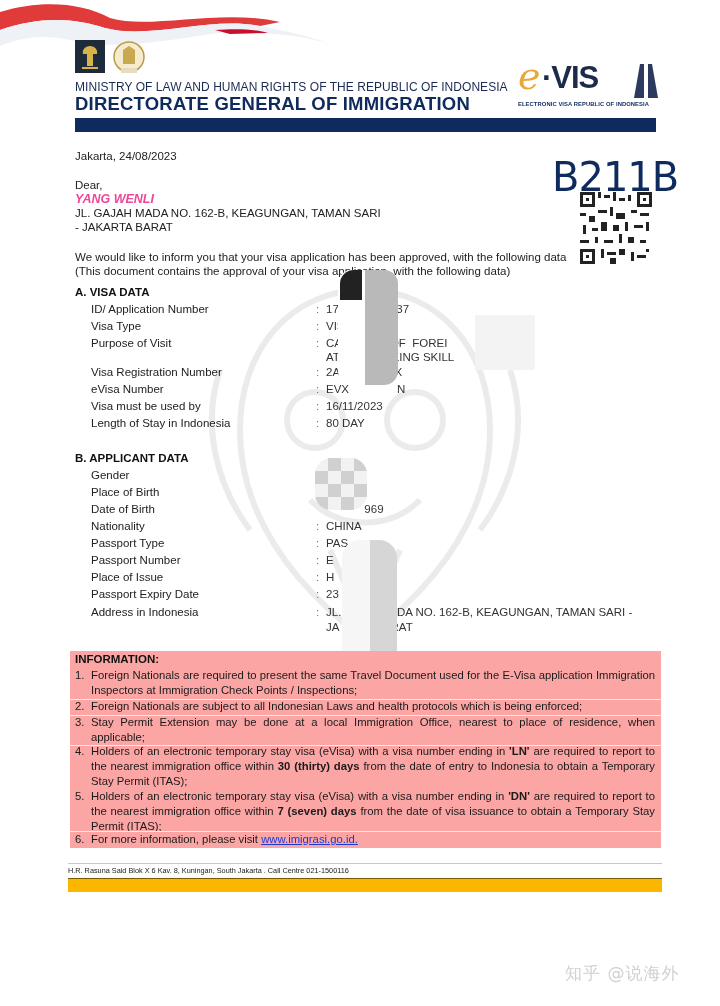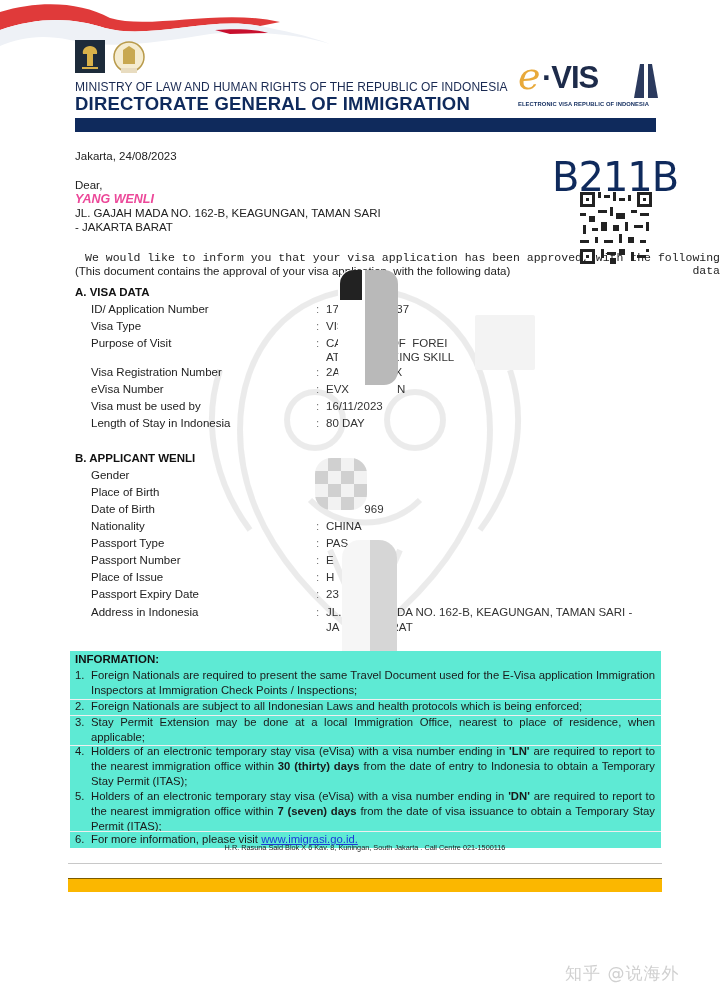--- a/index.html
+++ b/index.html
@@ -21,47 +21,47 @@
 
   .visa-code { position: absolute; left: 552px; top: 146px; font-size: 40px; color: #0f2a5c; letter-spacing: -1px; font-family: "DejaVu Sans", sans-serif; margin-top: 8px; }
   .qr { position: absolute; left: 580px; top: 192px; width: 72px; height: 72px; }
 
   .letter { position: absolute; left: 75px; font-size: 11.5px; color: #222; text-align: right; }
   .date-line { top: 150px; }
   .dear { top: 179px; }
   .recipient-name { top: 192px; font-weight: bold; font-style: italic; font-size: 12.5px; color: #ec4899; }
   .addr1 { top: 207px; }
   .addr2 { top: 221px; }
-  .intro1 { top: 251px; font-family: Liberation Mono, monospace; }
+  .intro1 { top: 251px; }
   .intro2 { top: 265px; }
 
   .watermark { position: absolute; left: 200px; top: 270px; width: 330px; height: 390px; opacity: 0.12; }
 
   .section-title { position: absolute; left: 75px; font-size: 11.5px; font-weight: bold; color: #111; }
   .sec-a { top: 286px; }
   .sec-b { top: 452px; }
 
   .row { position: absolute; left: 91px; font-size: 11.5px; color: #222; width: 590px; }
   .row .label { position: absolute; left: 0; }
   .row .colon { position: absolute; left: 225px; color: #777; }
   .row .value { position: absolute; left: 235px; white-space: nowrap; color: #333; }
 
   .redact { position: absolute; border-radius: 14px; }
 
-  .info-box { position: absolute; left: 70px; top: 651px; width: 591px; height: 197px; background: #5eead4; }
+  .info-box { position: absolute; left: 70px; top: 651px; width: 591px; height: 197px; background: #fca5a5; }
   .info-title { position: absolute; left: 5px; top: 2px; font-size: 11.5px; font-weight: bold; color: #111; }
   .info-item { position: absolute; left: 5px; width: 580px; font-size: 11.3px; color: #1a1a1a; line-height: 15px; display: flex; }
   .info-item .num { width: 16px; flex: none; }
   .info-item .txt { text-align: justify; text-align-last: left; flex: 1; }
   .info-item b { font-weight: bold; }
   .info-link { color: #1a3ad6; text-decoration: underline; }
   .info-sep { position: absolute; left: 0; width: 591px; height: 1px; background: #efefef; }
 
   .footer-line { position: absolute; left: 68px; top: 863px; width: 594px; height: 1px; background: #c8c8c8; }
-  .footer-addr { position: absolute; left: 68px; top: 843px; width: 594px; text-align: center; font-size: 7.3px; color: #222; }
+  .footer-addr { position: absolute; left: 68px; top: 866px; width: 594px; text-align: left; font-size: 7.3px; color: #222; }
   .footer-bar { position: absolute; left: 68px; top: 878px; width: 594px; height: 14px; background: #fbb700; border-top: 1px solid #7a5a00; }
 
   .zhihu-mark { position: absolute; left: 565px; top: 962px; font-size: 17px; color: #d0d0d0; font-family: "DejaVu Sans", sans-serif; letter-spacing: 1px; }
 </style>
 </head>
 <body>
 
 <svg class="flag-ribbon" viewBox="0 0 340 60">
   <path d="M0 12 C40 0, 80 2, 110 18 C150 30, 220 8, 280 22 L260 26 C210 16, 150 40, 105 28 C75 18, 40 16, 0 30 Z" fill="#e03a3a"></path>
   <path d="M0 30 C40 16, 75 18, 105 28 C150 40, 210 16, 260 26 C280 30, 310 36, 330 44 C300 34, 250 30, 210 34 C160 42, 110 50, 70 40 C40 34, 20 38, 0 46 Z" fill="#eef1f6"></path>
@@ -200,21 +200,21 @@
     <span class="label">Visa must be used by</span>
     <span class="colon">:</span>
     <span class="value">16/11/2023</span>
   </div>
 <div class="row" style="top:417px">
     <span class="label">Length of Stay in Indonesia</span>
     <span class="colon">:</span>
     <span class="value">80 DAY</span>
   </div>
 
-<div class="section-title sec-b">B. APPLICANT WENLI</div>
+<div class="section-title sec-b">B. APPLICANT DATA</div>
 
 <div class="row" style="top:469px">
     <span class="label">Gender</span>
     <span class="value"></span>
   </div>
 <div class="row" style="top:486px">
     <span class="label">Place of Birth</span>
     <span class="value"></span>
   </div>
 <div class="row" style="top:503px">

